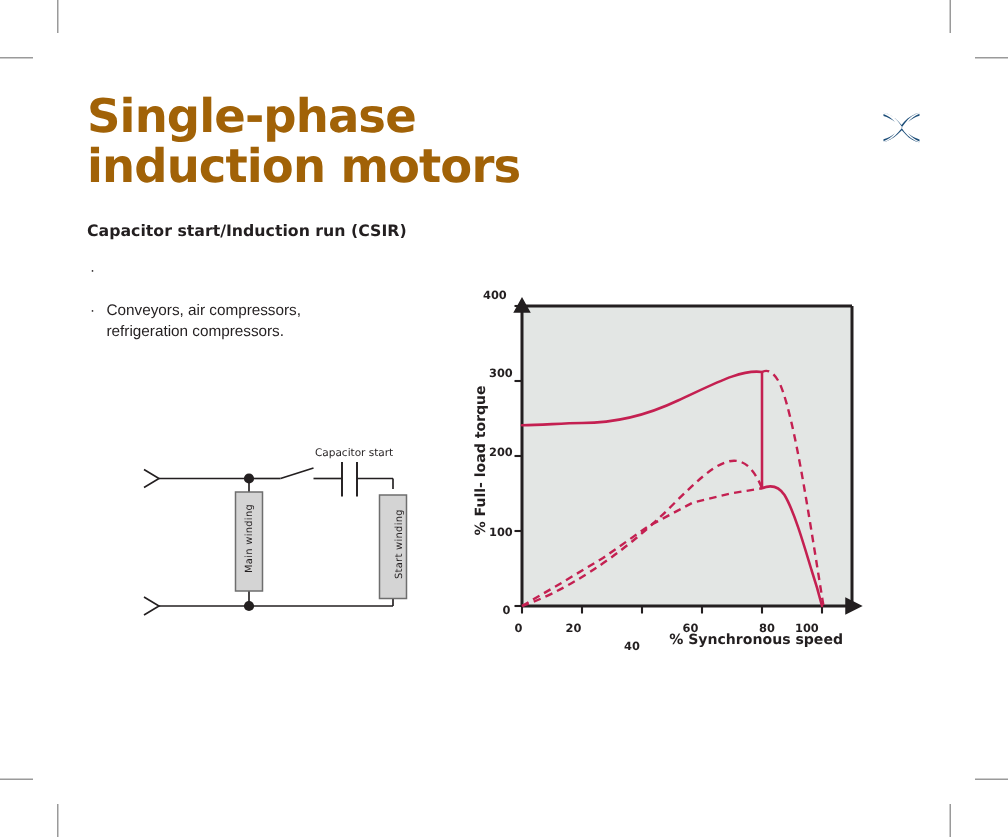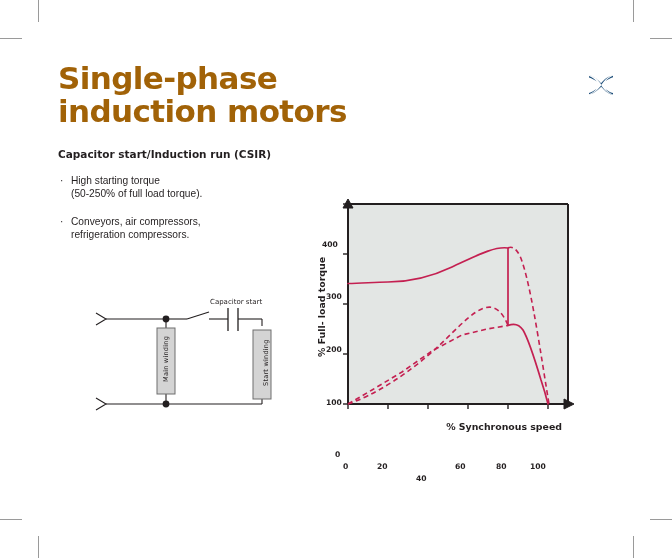--- a/index.html
+++ b/index.html
@@ -146,21 +146,20 @@
     top: 188px;
     width: 268px;
     height: 252px;
   }
   .chart-tick-label {
     position: absolute;
     font-size: 7.6px;
     font-weight: bold;
     font-family: "DejaVu Sans", sans-serif;
     color: #231f20;
-    margin-top: 48px;
   }
   #y-axis-title {
     position: absolute;
     left: 2px;
     top: 44px;
     width: 14px;
     height: 150px;
     font-size: 9.4px;
     font-weight: bold;
     font-family: "DejaVu Sans", sans-serif;
@@ -230,22 +229,20 @@
     <path d="M3.0 22.2 C6.0 21.0 8.6 19.2 10.6 16.8 C8.4 18.7 5.8 20.1 3.0 20.9 Z"></path>
     <path d="M27.0 22.4 C24.0 21.2 21.4 19.3 19.4 16.9 C21.6 18.8 24.2 20.2 27.0 21.0 Z"></path>
   </g>
 </svg>
 
 <div id="subhead">Capacitor start/Induction run (CSIR)</div>
 
 <div id="bullet-list">
   <div class="bullet-item">
     <span class="bullet-dot">·</span>
-    <span class="bullet-text">High starting torque
-(50-250% of full load torque).</span>
   </div>
   <div class="bullet-item">
     <span class="bullet-dot">·</span>
     <span class="bullet-text">Conveyors, air compressors,
 refrigeration compressors.</span>
   </div>
 </div>
 
 <div id="circuit-diagram">
   <svg width="200" height="130" viewBox="0 0 200 130">
@@ -291,21 +288,21 @@
   <span class="chart-tick-label" style="left:10px;  top:4px;">400</span>
   <span class="chart-tick-label" style="left:14px;  top:56px;">300</span>
   <span class="chart-tick-label" style="left:14px;  top:109px;">200</span>
   <span class="chart-tick-label" style="left:14px;  top:162px;">100</span>
   <span class="chart-tick-label" style="left:23px;  top:214px;">0</span>
 
   <span class="chart-tick-label" style="left:31px;  top:226px;">0</span>
   <span class="chart-tick-label" style="left:65px;  top:226px;">20</span>
   <span class="chart-tick-label" style="left:104px; top:238px;">40</span>
   <span class="chart-tick-label" style="left:143px; top:226px;">60</span>
-  <span class="chart-tick-label" style="left:184px; top:226px;">80</span>
+  <span class="chart-tick-label" style="left:194px; top:226px;">80</span>
   <span class="chart-tick-label" style="left:218px; top:226px;">100</span>
 
   <span id="y-axis-title">% Full- load torque</span>
   <span id="x-axis-title">% Synchronous speed</span>
 
   <span id="chart-inner-title">Capacitor start/Induction run (CSIR)</span>
 
   <svg style="position:absolute; left:0; top:0;" width="268" height="252" viewBox="0 0 268 252">
 
     <rect x="36" y="16" width="220" height="200" fill="#e3e6e4"></rect>

